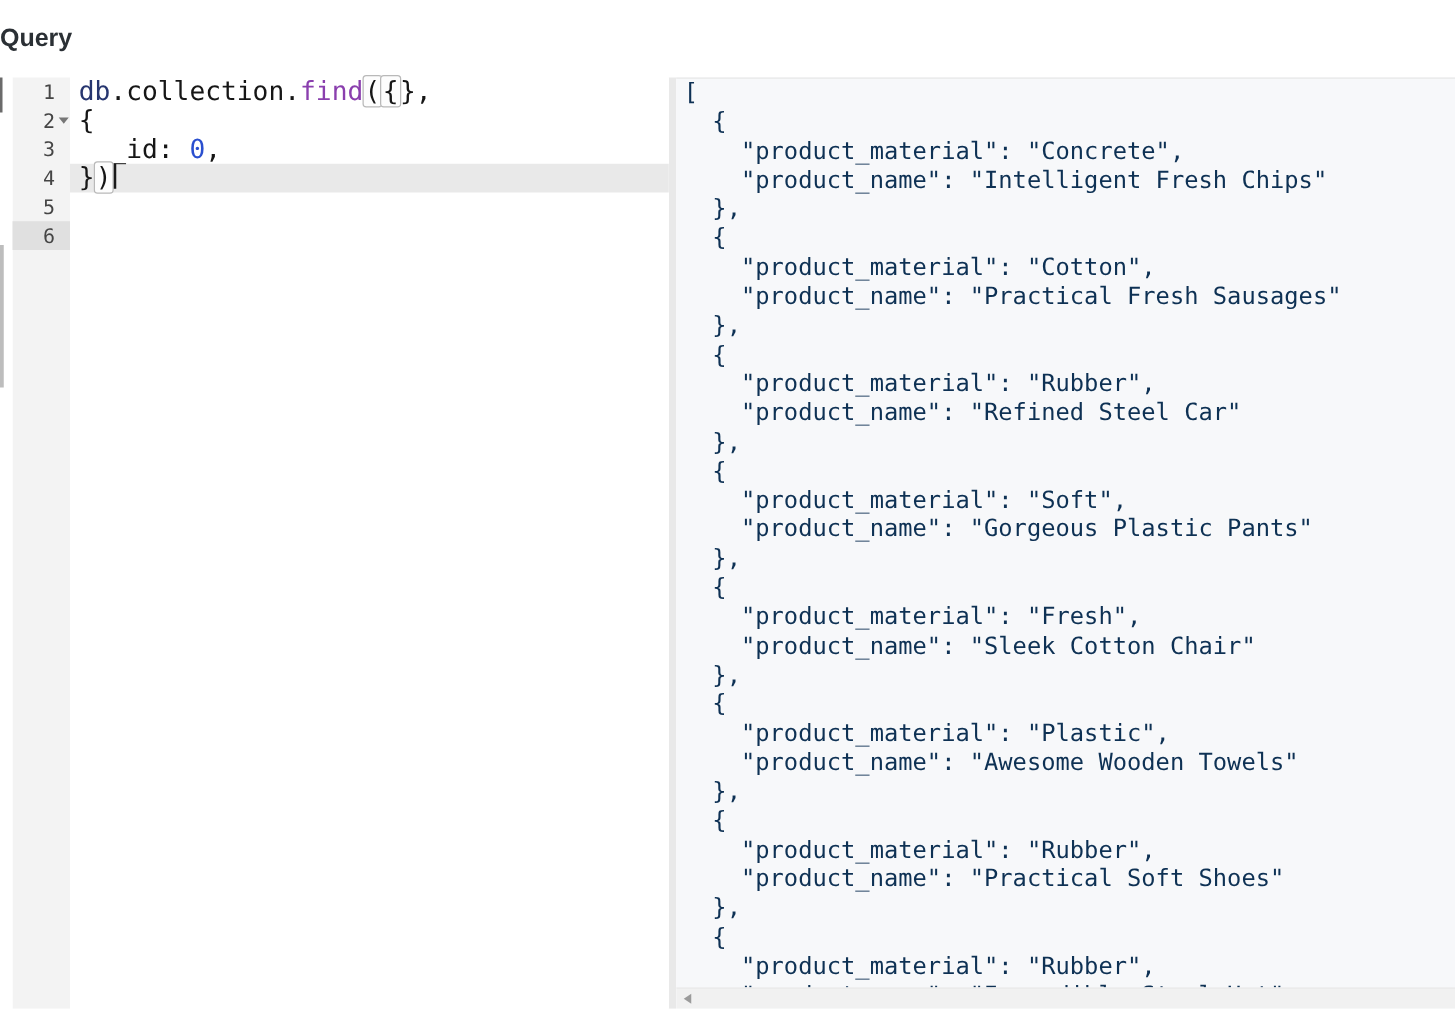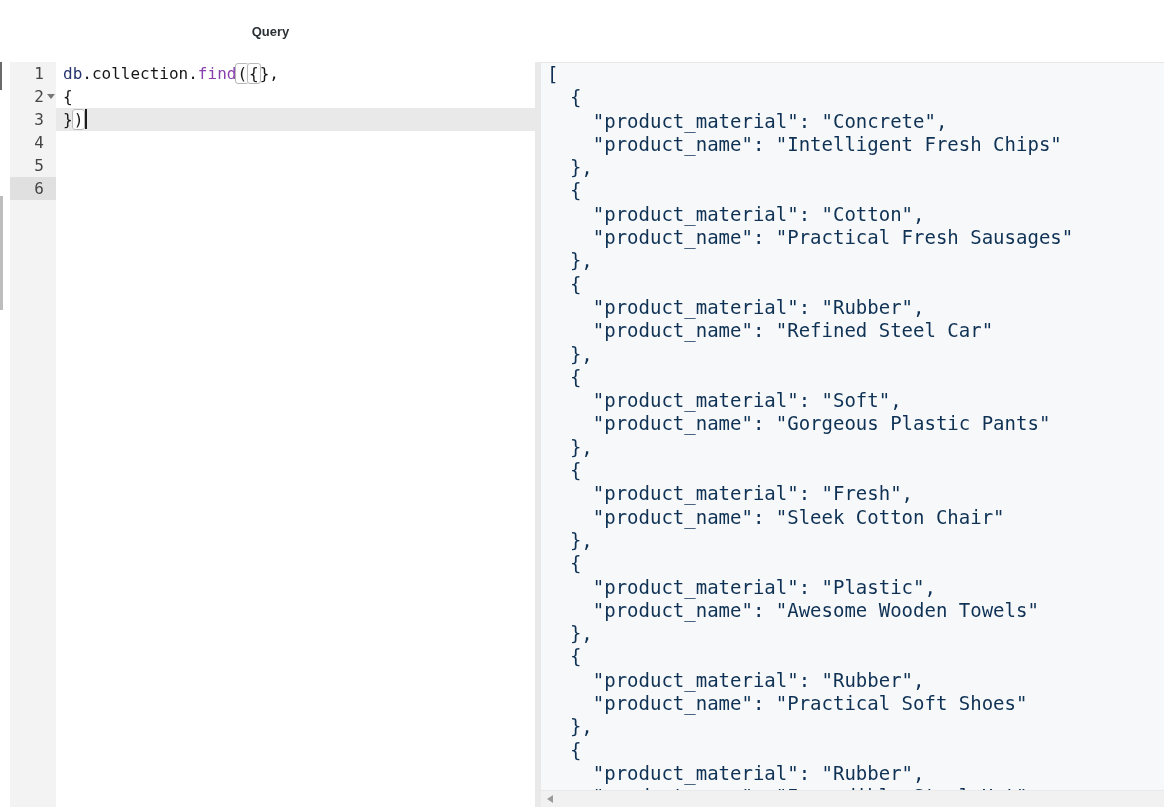--- a/index.html
+++ b/index.html
@@ -9,21 +9,21 @@
     --divider:#e9e9e9; --bracket-box-border:#b9b9b9; --header-text:#2b3035;
     --scrollbar-track:#f1f1f1; --scrollbar-arrow:#9b9b9b; --line-number:#454545;
   }
   *{box-sizing:border-box;}
   html,body{margin:0;padding:0;}
   body{
     width:1164px;height:807px;overflow:hidden;background:#ffffff;
     font-family:"Liberation Sans",sans-serif;
   }
   .header-row{display:flex;height:62px;align-items:center;}
-  .header-cell{font-weight:bold;font-size:13px;color:var(--header-text);text-align:center;}
+  .header-cell{font-weight:bold;font-size:20px;color:var(--header-text);}
   .header-query{width:541px;}
   .header-result{flex:1;}
   .main-row{display:flex;height:745px;}
 
   
   .editor-pane{width:535px;display:flex;background:var(--editor-bg);position:relative;}
   .left-strip{width:10px;position:relative;background:#ffffff;flex:none;}
   .mark-top{position:absolute;left:0;top:0;width:2px;height:28px;background:#6b6b6b;}
   .mark-mid{position:absolute;left:0;top:134px;width:3px;height:114px;background:#bdbdbd;}
   .gutter{width:46px;flex:none;background:var(--gutter-bg);}
@@ -33,21 +33,21 @@
   }
   .gutter-cell.active{background:var(--active-gutter-bg);}
   .fold-arrow{
     position:absolute;right:1px;top:9px;width:0;height:0;
     border-left:4px solid transparent;border-right:4px solid transparent;
     border-top:5px solid #767676;
   }
   .code-area{flex:1;background:var(--editor-bg);}
   .code-line{
     height:23px;line-height:23px;white-space:pre;font-family:"DejaVu Sans Mono",monospace;
-    font-size:16px;color:var(--code-text);padding-left:7px;
+    font-size:21px;color:var(--code-text);padding-left:7px;
   }
   .code-line.active{background:var(--active-line-bg);}
   .tok-db{color:var(--keyword-db-navy);}
   .tok-fn{color:var(--accent-function-purple);}
   .tok-num{color:var(--number-blue);}
   .brk{
     border:1px solid var(--bracket-box-border);border-radius:3px;
     padding:0 1px;margin:0 -1px;background:#fdfdfd;
   }
   .caret{
@@ -97,20 +97,21 @@
         <div class="gutter-cell">1</div>
         <div class="gutter-cell">2<span class="fold-arrow"></span></div>
         <div class="gutter-cell">3</div>
         <div class="gutter-cell">4</div>
         <div class="gutter-cell">5</div>
         <div class="gutter-cell active">6</div>
       </div>
     <div class="code-area">
         <div class="code-line"><span class="tok-db">db</span><span>.collection.</span><span class="tok-fn">find</span><span class="brk">(</span><span class="brk">{</span><span>}</span><span>,</span></div>
         <div class="code-line"><span>{</span></div>
+        <div class="code-line"><span>  _id: </span><span class="tok-num">0</span><span>,</span></div>
         <div class="code-line active"><span>}</span><span class="brk">)</span><span class="caret"></span></div>
       </div>
   </div>
 
   <div class="split-divider"></div>
 
   <div class="result-pane">
     <pre class="result-content">[
   {
     "product_material": "Concrete",

